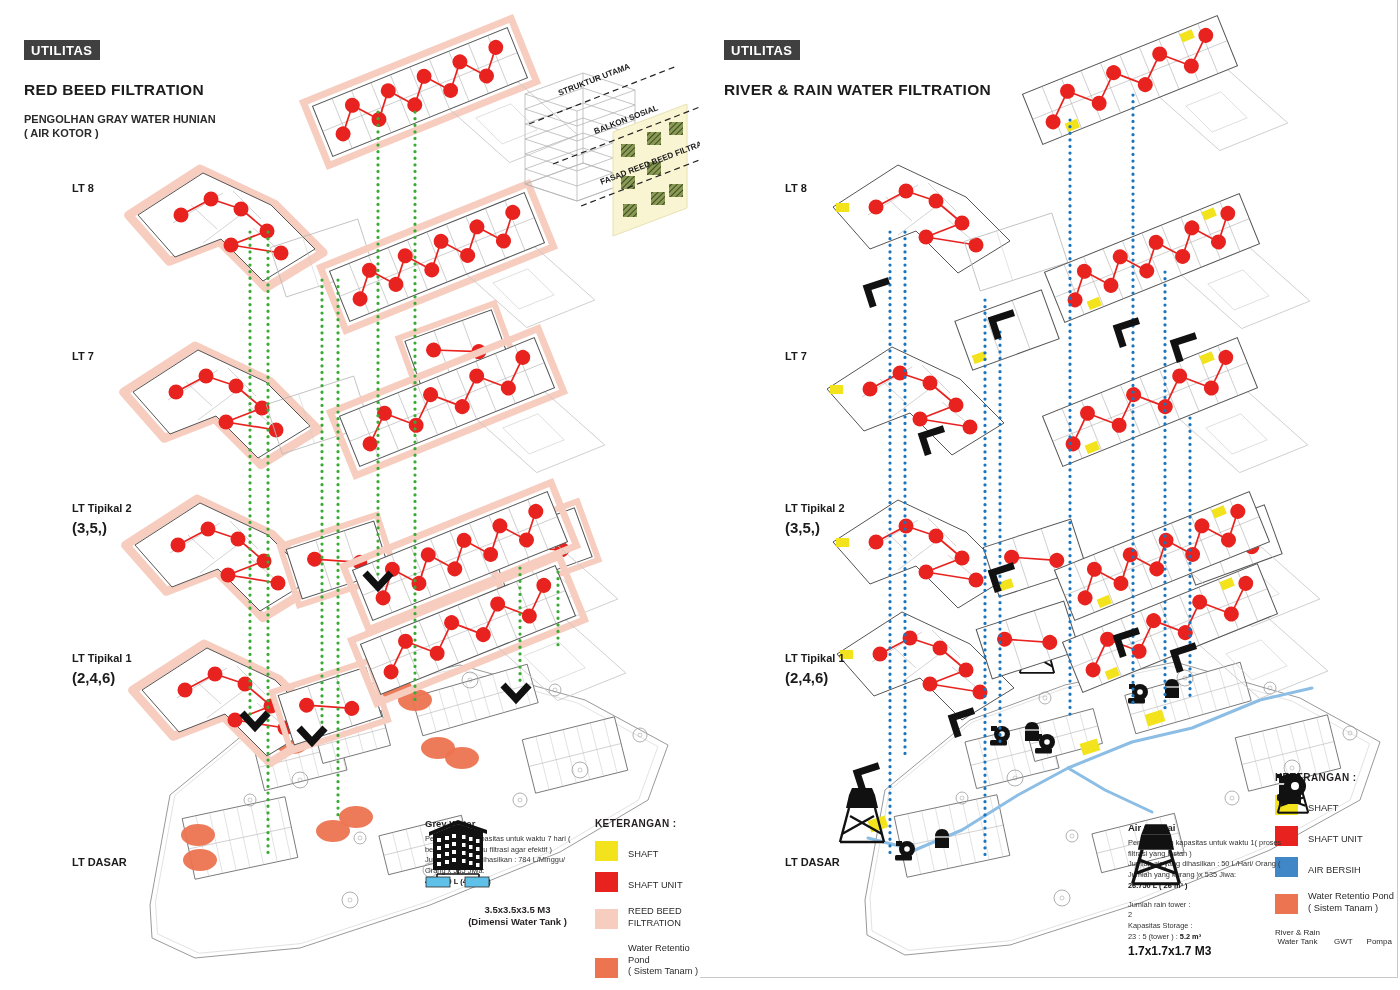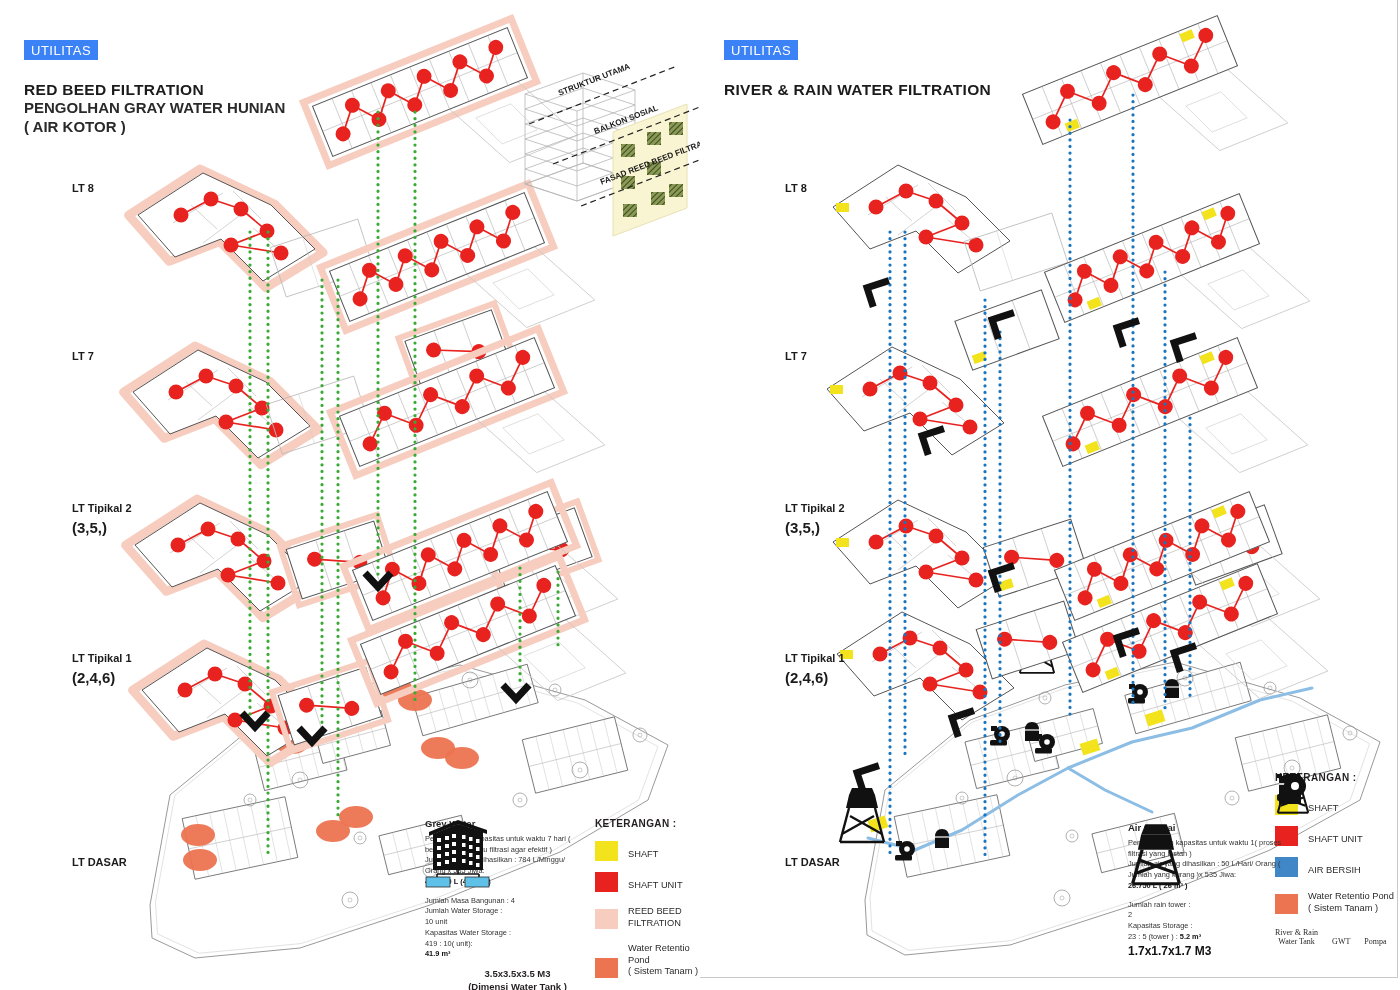--- a/index.html
+++ b/index.html
@@ -4,43 +4,43 @@
 <style>
   html,body{margin:0;padding:0;background:#ffffff;}
   body{width:1400px;height:990px;position:relative;font-family:"Liberation Sans",sans-serif;color:#231f20;overflow:hidden;}
   .sheet-border{position:absolute;right:2px;top:0;bottom:12px;width:1px;background:#c8c8c8;}
   .sheet-border-bottom{position:absolute;right:2px;bottom:12px;width:698px;height:1px;background:#c8c8c8;}
   .panel{position:absolute;top:0;width:700px;height:990px;}
   #panel-left{left:0;}
   #panel-right{left:700px;}
   .panel svg{position:absolute;left:0;top:0;}
   .hdr{position:absolute;left:24px;top:40px;z-index:5;}
-  .badge{display:inline-block;background:#3b82f6;color:#fff;font-weight:normal;font-size:13px;letter-spacing:.5px;padding:3px 7px 2px 7px;}
+  .badge{display:inline-block;background:#404040;color:#fff;font-weight:bold;font-size:13px;letter-spacing:.5px;padding:3px 7px 2px 7px;}
   .h1{font-size:15.5px;font-weight:bold;letter-spacing:.3px;margin-top:21px;color:#1b1b1b;}
-  .sub{font-size:15px;font-weight:bold;color:#2a2a2a;line-height:1.25;margin-top:0;white-space:pre-line;}
+  .sub{font-size:11px;font-weight:bold;color:#2a2a2a;line-height:1.25;margin-top:14px;white-space:pre-line;}
   .sub.normal{font-weight:bold;}
   .floor-label{position:absolute;font-weight:bold;font-size:11px;color:#1b1b1b;z-index:5;line-height:1.5;}
   .floor-label .fl2{font-size:15px;}
   .legend{position:absolute;z-index:6;}
   .legend .lt{font-weight:bold;font-size:10px;letter-spacing:.4px;margin-bottom:12px;}
   .legend-item{display:flex;align-items:flex-end;gap:10px;margin-bottom:11px;}
   .sw{width:23px;height:20px;flex:0 0 auto;}
   .sw-yellow{background:#f3e31c;}
   .sw-red{background:#e8231f;}
   .sw-pink{background:#f6cdbf;}
   .sw-orange{background:#ec7450;}
   .sw-blue{background:#3f87c7;}
   .legend-item .ll{font-size:9.3px;color:#2a2a2a;line-height:1.25;padding-top:3px;white-space:pre-line;}
   .info{position:absolute;z-index:6;width:185px;}
   .info .it{font-weight:bold;font-size:9.5px;margin-bottom:5px;}
   .info .p{font-size:7.4px;line-height:1.45;color:#333;}
   .info .b{font-weight:bold;color:#111;}
   .icon-text-row{display:flex;gap:8px;margin-top:8px;align-items:flex-start;}
   .dim{font-weight:bold;font-size:9.5px;text-align:center;margin-top:8px;line-height:1.35;}
-  .legend-icons{display:flex;gap:14px;margin-top:14px;align-items:flex-end;font-family:Liberation Serif, serif;}
+  .legend-icons{display:flex;gap:14px;margin-top:14px;align-items:flex-end;}
   .legend-icons .li{display:flex;flex-direction:column;align-items:center;gap:3px;}
   .legend-icons .lil{font-size:8px;color:#2a2a2a;text-align:center;line-height:1.15;white-space:pre-line;}
 </style>
 </head>
 <body>
 
 <div class="panel" id="panel-left">
   <svg id="svg-left" width="700" height="990" viewBox="0 0 700 990">
     <defs>
       <pattern id="hatchL" width="4" height="4" patternUnits="userSpaceOnUse" patternTransform="rotate(45)">
@@ -548,28 +548,20 @@
             <rect x="44" y="35" width="3.5" height="4"></rect>
             <rect x="51" y="37" width="3.5" height="4"></rect>
           <rect x="37" y="41" width="3.5" height="4"></rect>
             <rect x="44" y="43" width="3.5" height="4"></rect>
             <rect x="51" y="45" width="3.5" height="4"></rect>
         </g>
         <path d="M33 52 V56 M12 56 H54 M12 56 V59 M54 56 V59" stroke="#111" stroke-width="1.6" fill="none"></path>
         <rect x="1" y="59" width="24" height="10" fill="#5fc0e8" stroke="#2d2d2d" stroke-width="0.8"></rect>
         <rect x="40" y="59" width="24" height="10" fill="#5fc0e8" stroke="#2d2d2d" stroke-width="0.8"></rect>
       </svg>
-      <div class="p">
-        <span>Jumlah Masa Bangunan : 4</span><br>
-        <span>Jumlah Water Storage :</span><br>
-        <span>10 unit</span><br>
-        <span>Kapasitas Water Storage :</span><br>
-        <span>419 : 10( unit):</span><br>
-        <span class="b">41.9 m³</span>
-      </div>
     </div>
     <div class="dim">
       <span>3.5x3.5x3.5 M3</span><br>
       <span>(Dimensi Water Tank )</span>
     </div>
   </div>
 <div class="floor-label" style="left: 72px; top: 180px;">LT 8</div>
     <div class="floor-label" style="left: 72px; top: 348px;">LT 7</div>
     <div class="floor-label" style="left: 72px; top: 500px;">LT Tipikal 2<div class="fl2">(3,5,)</div></div>
     <div class="floor-label" style="left: 72px; top: 650px;">LT Tipikal 1<div class="fl2">(2,4,6)</div></div>

